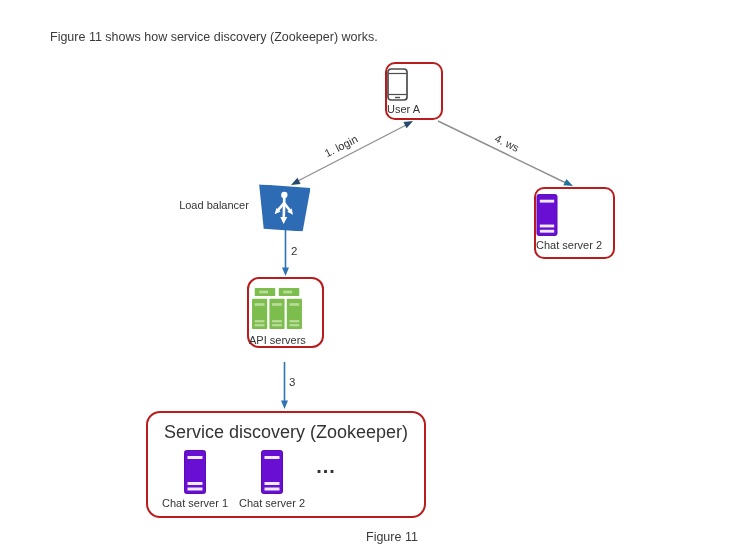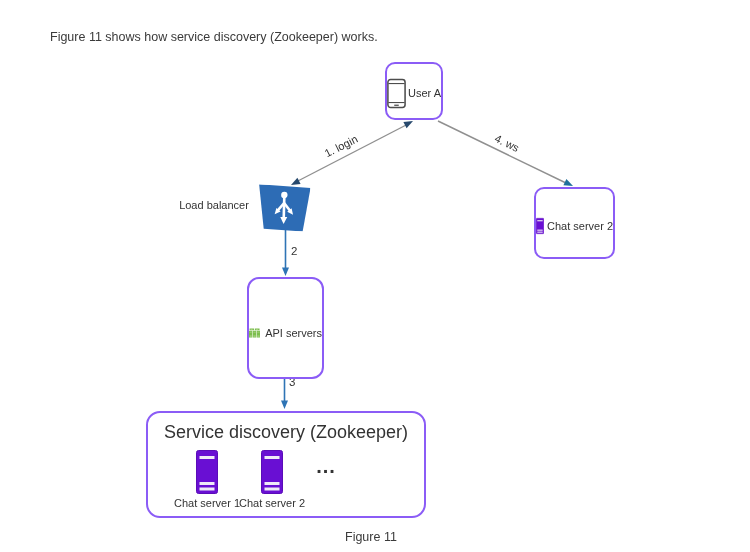--- a/index.html
+++ b/index.html
@@ -1,40 +1,40 @@
 <!DOCTYPE html>
 <html><head>
 <meta charset="utf-8">
 <style>
   html,body{margin:0;padding:0;background:#ffffff;}
   .canvas{
     position:relative;width:750px;height:552px;background:#ffffff;overflow:hidden;
     font-family:"Liberation Sans","DejaVu Sans",sans-serif;color:#3c3c3c;margin-top:21px;
   }
   .intro{position:absolute;left:50px;top:9px;font-size:12.5px;color:#3a3a3a;}
-  .caption{position:absolute;left:345px;top:509px;font-size:12.5px;color:#3a3a3a;}
+  .caption{position:absolute;left:366px;top:509px;font-size:12.5px;color:#3a3a3a;}
   svg.connectors{position:absolute;left:0;top:0;}
   .node-box{
-    position:absolute;background:#ffffff;border:2px solid #8b5cf6;border-radius:10px;
-    display:flex;flex-direction:row;align-items:center;box-sizing:border-box;
+    position:absolute;background:#ffffff;border:2px solid #b91c1c;border-radius:10px;
+    display:flex;flex-direction:column;align-items:flex-start;box-sizing:border-box;
   }
   .node-label{font-size:11px;color:#333;white-space:nowrap;}
   .user-a{left:385px;top:41px;width:58px;height:58px;padding-top:4px;gap:2px;}
   .lb-label{position:absolute;left:175px;top:178px;width:78px;text-align:center;font-size:11px;color:#333;}
   .lb-shape{
     position:absolute;left:258px;top:164px;width:52px;height:46px;background:#2d6cb5;
     clip-path:polygon(1% 0%,100% 5%,87% 100%,12% 96%);
     display:flex;align-items:center;justify-content:center;transform:rotate(1.5deg);
   }
   .chat2{left:534px;top:166px;width:81px;height:72px;padding-top:5px;gap:3px;}
-  .api{left:247px;top:256px;width:77px;height:102px;border-radius:12px;padding-top:9px;gap:5px;}
+  .api{left:247px;top:256px;width:77px;height:71px;border-radius:12px;padding-top:9px;gap:5px;}
   .sd{left:146px;top:390px;width:280px;height:107px;border-radius:14px;}
   .sd-title{position:absolute;left:0;top:9px;width:100%;text-align:center;font-size:18px;color:#333;}
   .sd-col{position:absolute;top:37px;width:86px;display:flex;flex-direction:column;align-items:center;gap:3px;}
-  .sd-col.c1{left:16px;}
+  .sd-col.c1{left:4px;}
   .sd-col.c2{left:81px;}
   .sd-col.c3{left:190px;}
   .sd-dots{position:absolute;left:160px;top:42px;width:36px;text-align:center;
     font-size:20px;font-weight:bold;color:#333;letter-spacing:1px;}
   .edge-label{position:absolute;font-size:11px;color:#333;white-space:nowrap;text-align:center;}
   .el-login{left:311px;top:119px;width:60px;transform:rotate(-27deg);}
   .el-ws{left:482px;top:116px;width:50px;transform:rotate(26deg);}
   .el-2{left:291px;top:224px;font-size:11.5px;}
   .el-3{left:289px;top:355px;font-size:11.5px;}
   .icon{display:block;}

